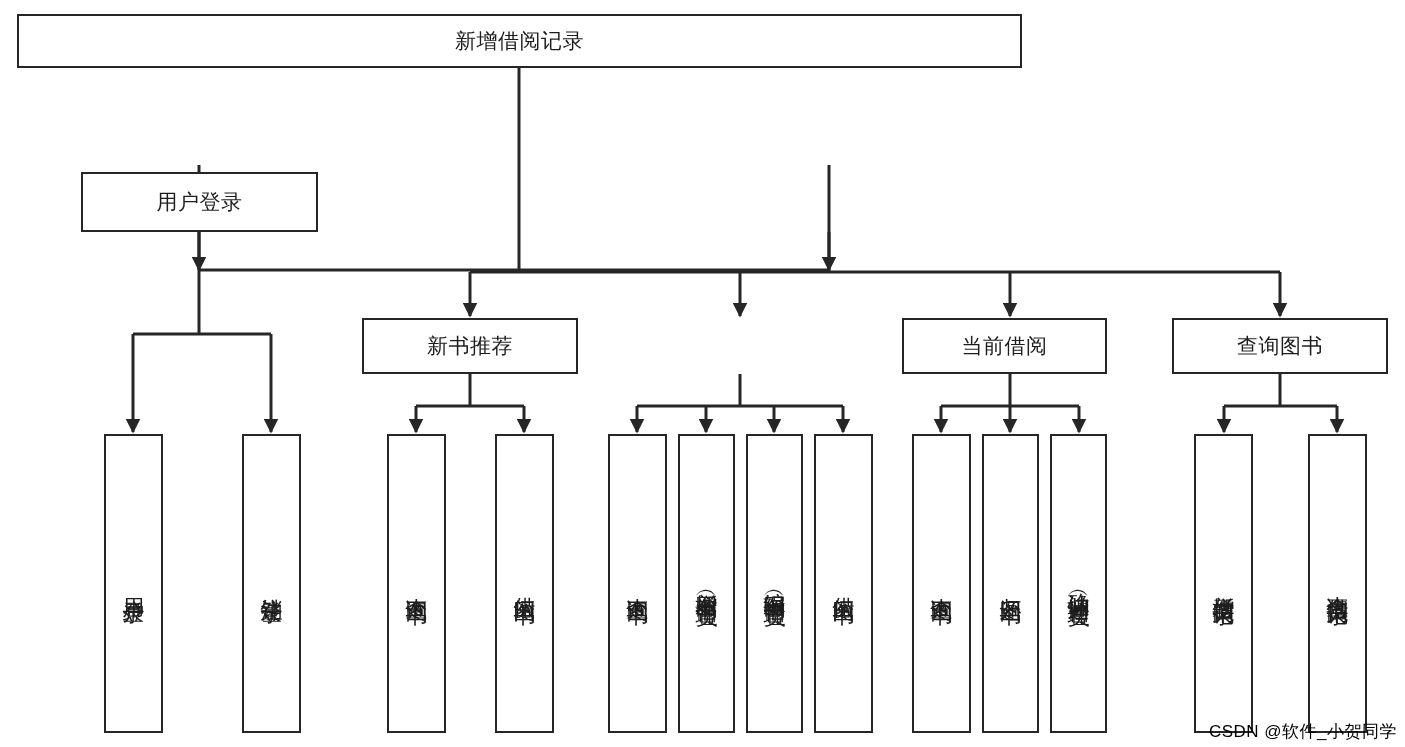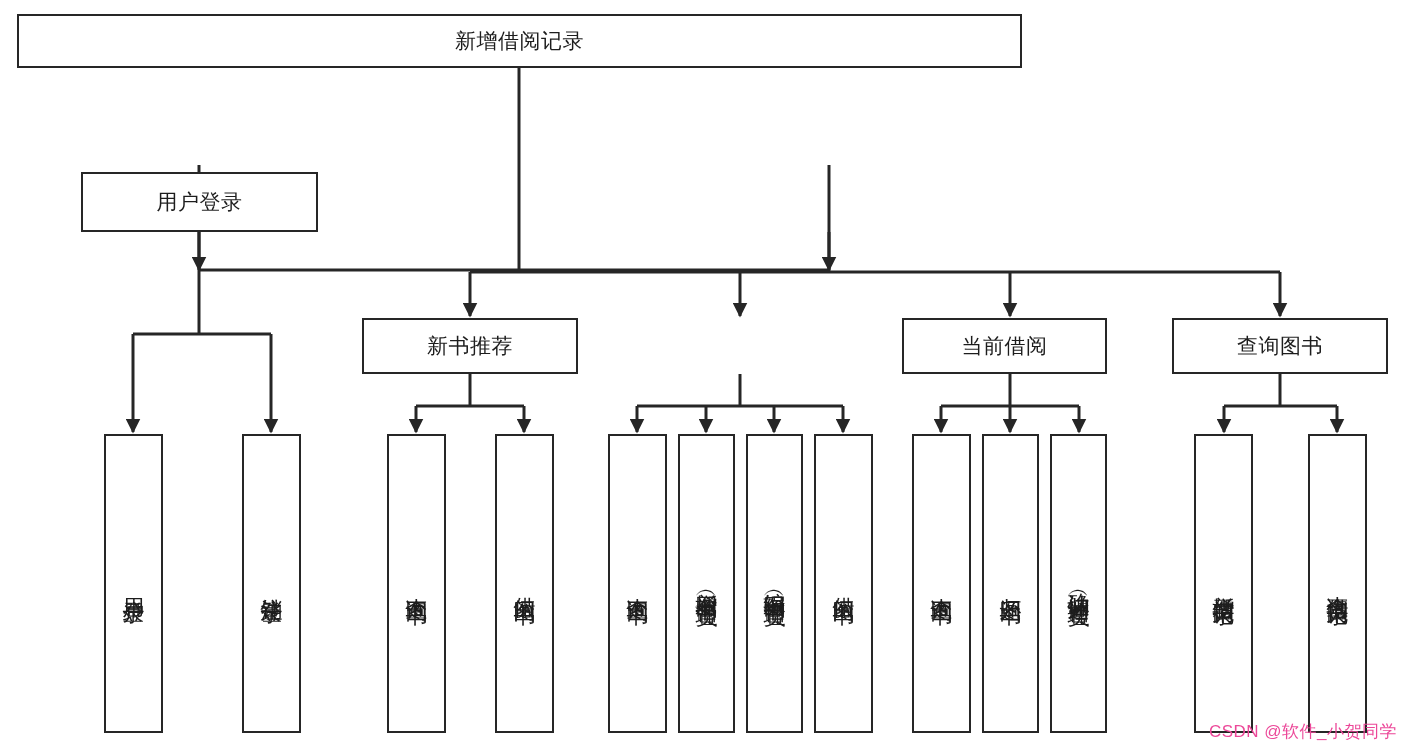--- a/index.html
+++ b/index.html
@@ -53,21 +53,21 @@
     line-height: 1.18;
     letter-spacing: 2px;
     white-space: nowrap;
     text-align: center;
   }
   #watermark {
     position: absolute;
     right: 8px;
     bottom: 4px;
     font-size: 17px;
-    color: #ec4899;
+    color: #000000;
     letter-spacing: 0.5px;
     z-index: 3;
     white-space: nowrap;
   }
 </style>
 </head>
 <body>
 
 <div id="canvas">
 

